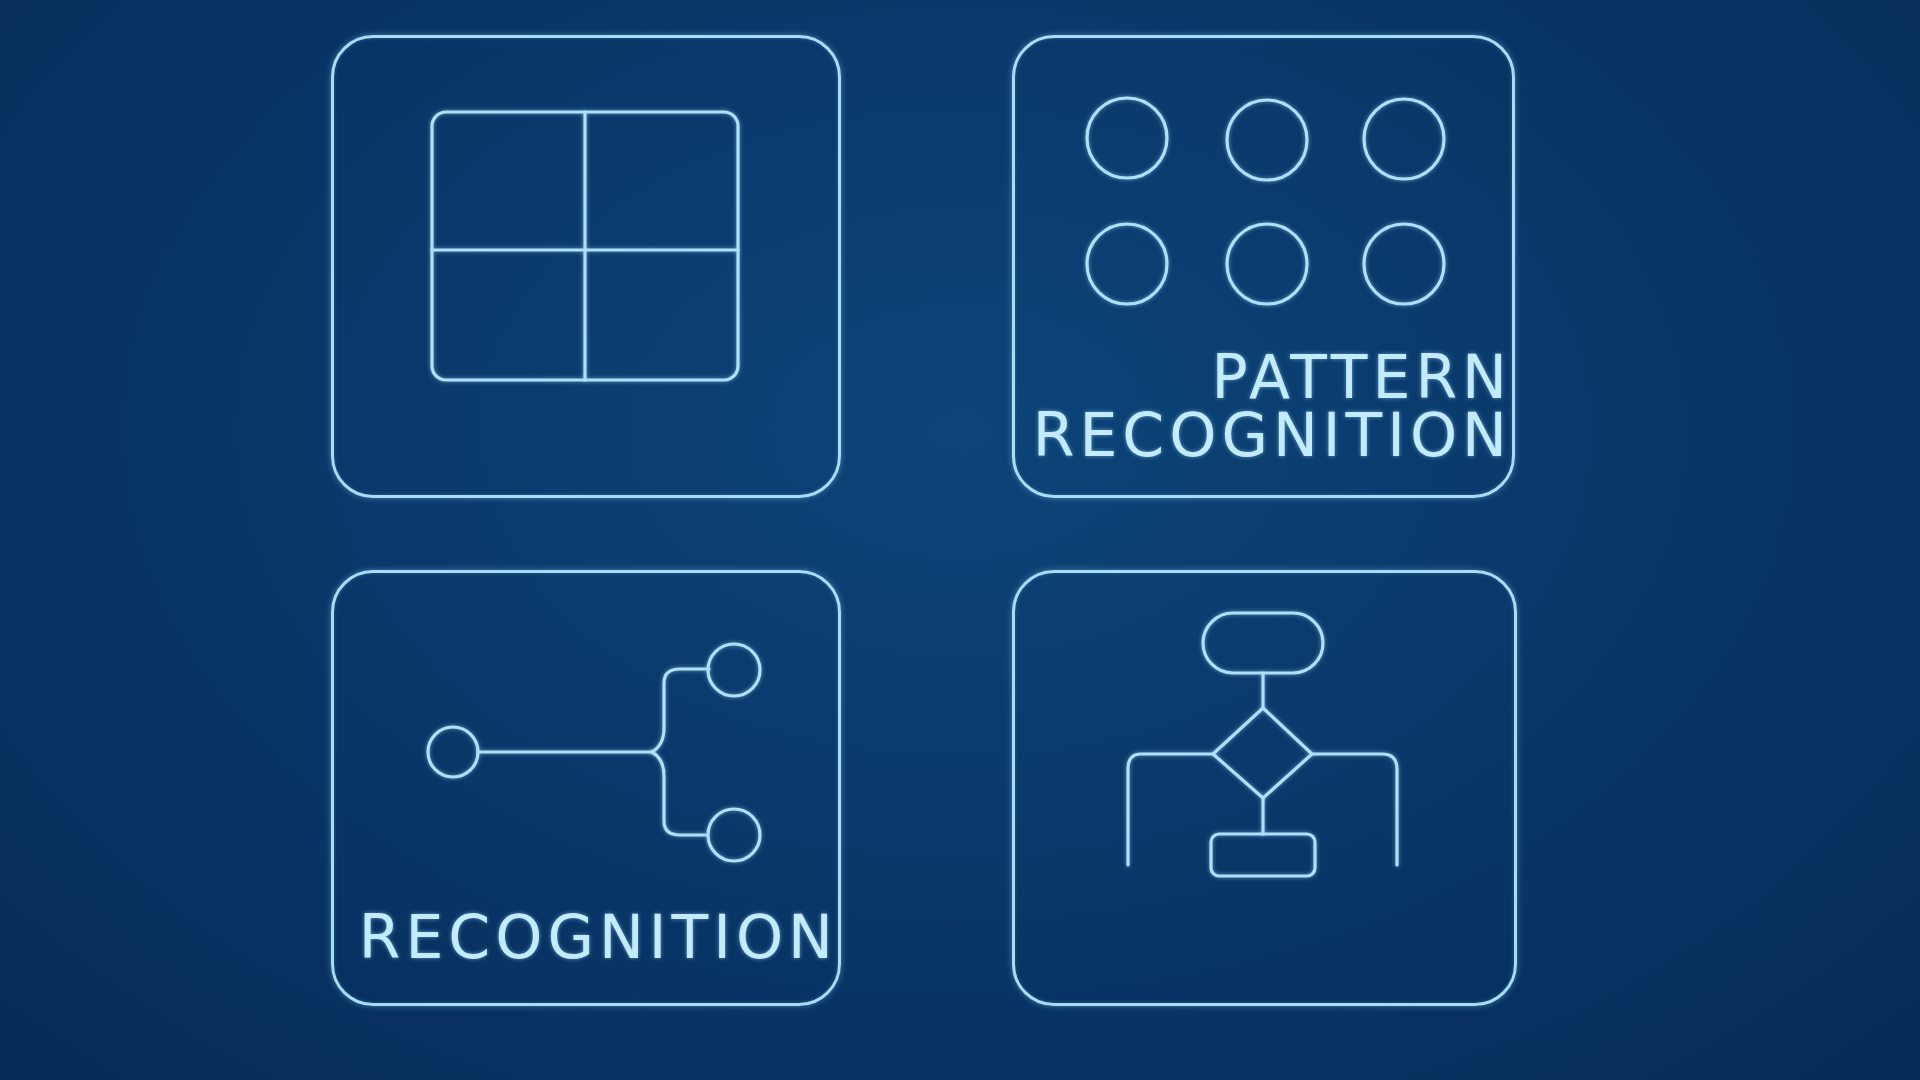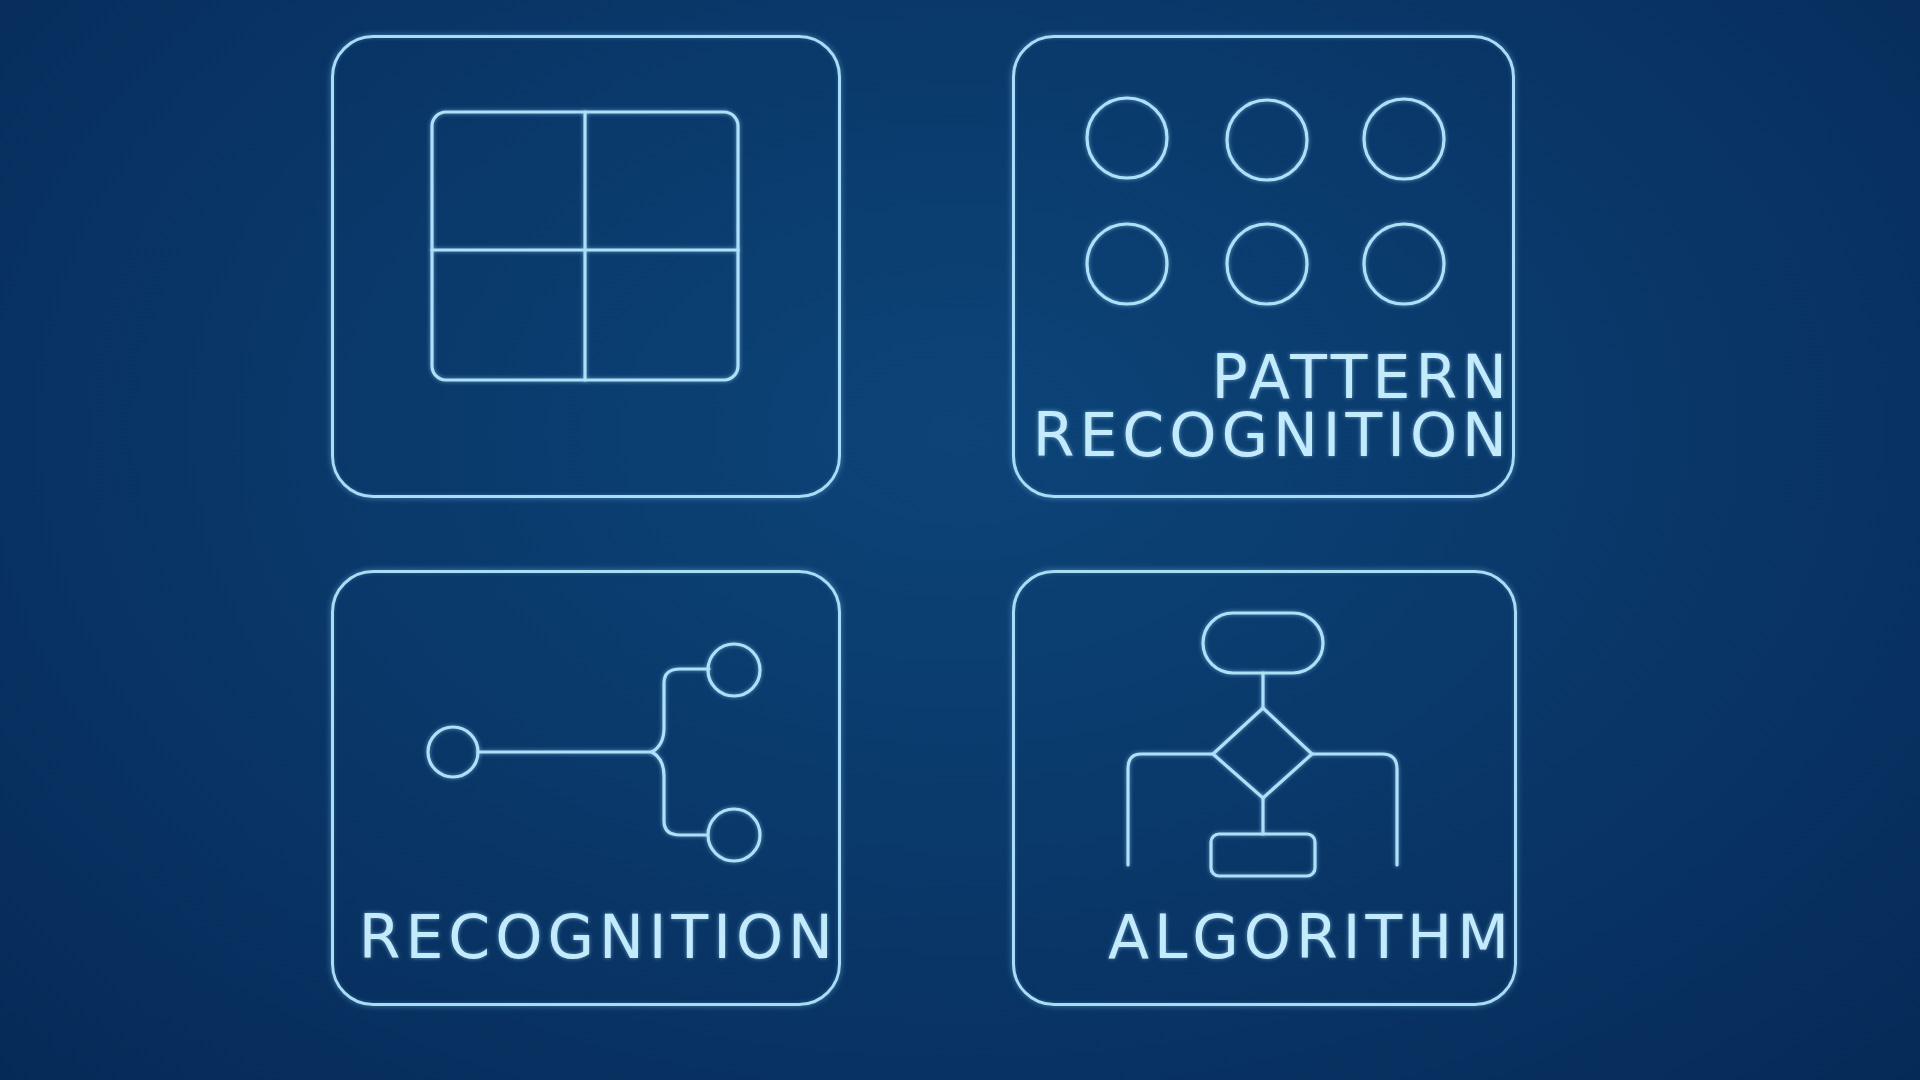--- a/index.html
+++ b/index.html
@@ -63,14 +63,13 @@
 <div class="card" style="left:1012px;top:570px;width:505px;height:436px;">
   <svg width="505" height="436">
     <rect x="188" y="40" width="120" height="60" rx="30"></rect>
     <line x1="248" y1="100" x2="248" y2="135"></line>
     <path d="M248 135 L297 181 L248 225 L198 181 Z"></path>
     <path d="M198 181 L126 181 Q113 181 113 196 L113 292"></path>
     <path d="M297 181 L367 181 Q382 181 382 196 L382 292"></path>
     <line x1="248" y1="225" x2="248" y2="261"></line>
     <rect x="196" y="261" width="104" height="42" rx="8"></rect>
   </svg>
-  <div class="label" style="top:335px;">ALGORITHM</div>
 </div>
 
 </body></html>

